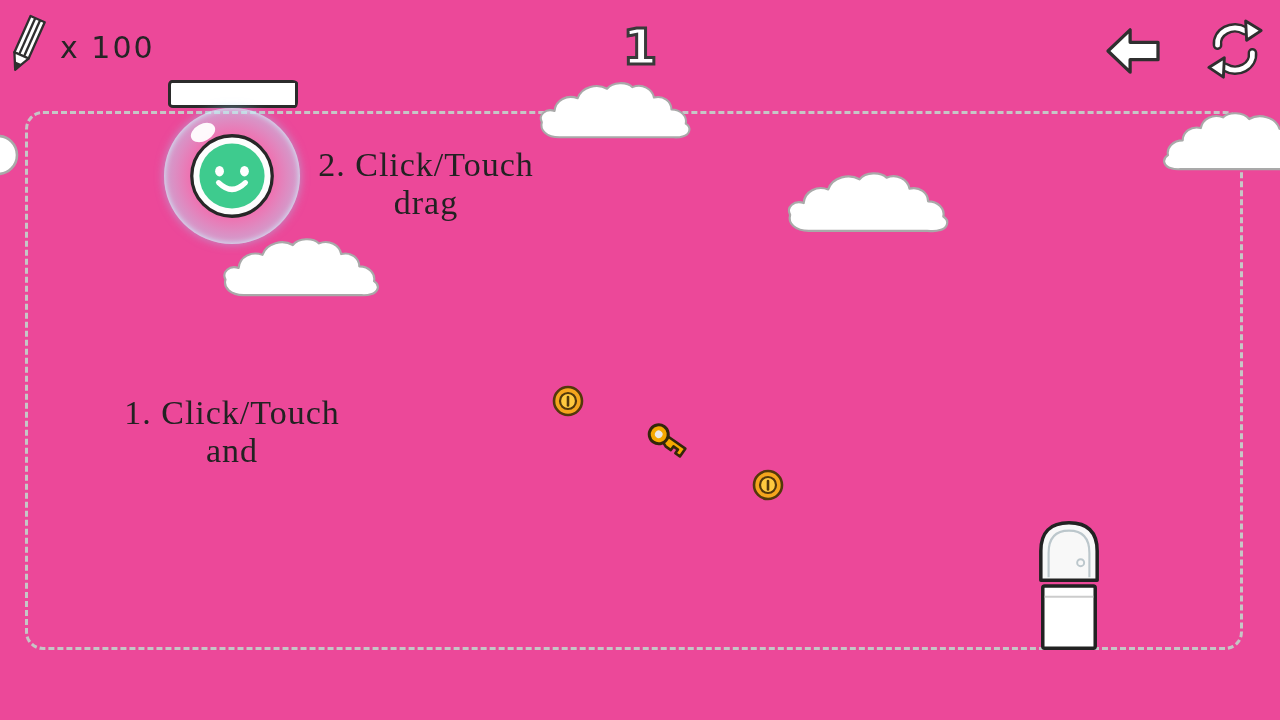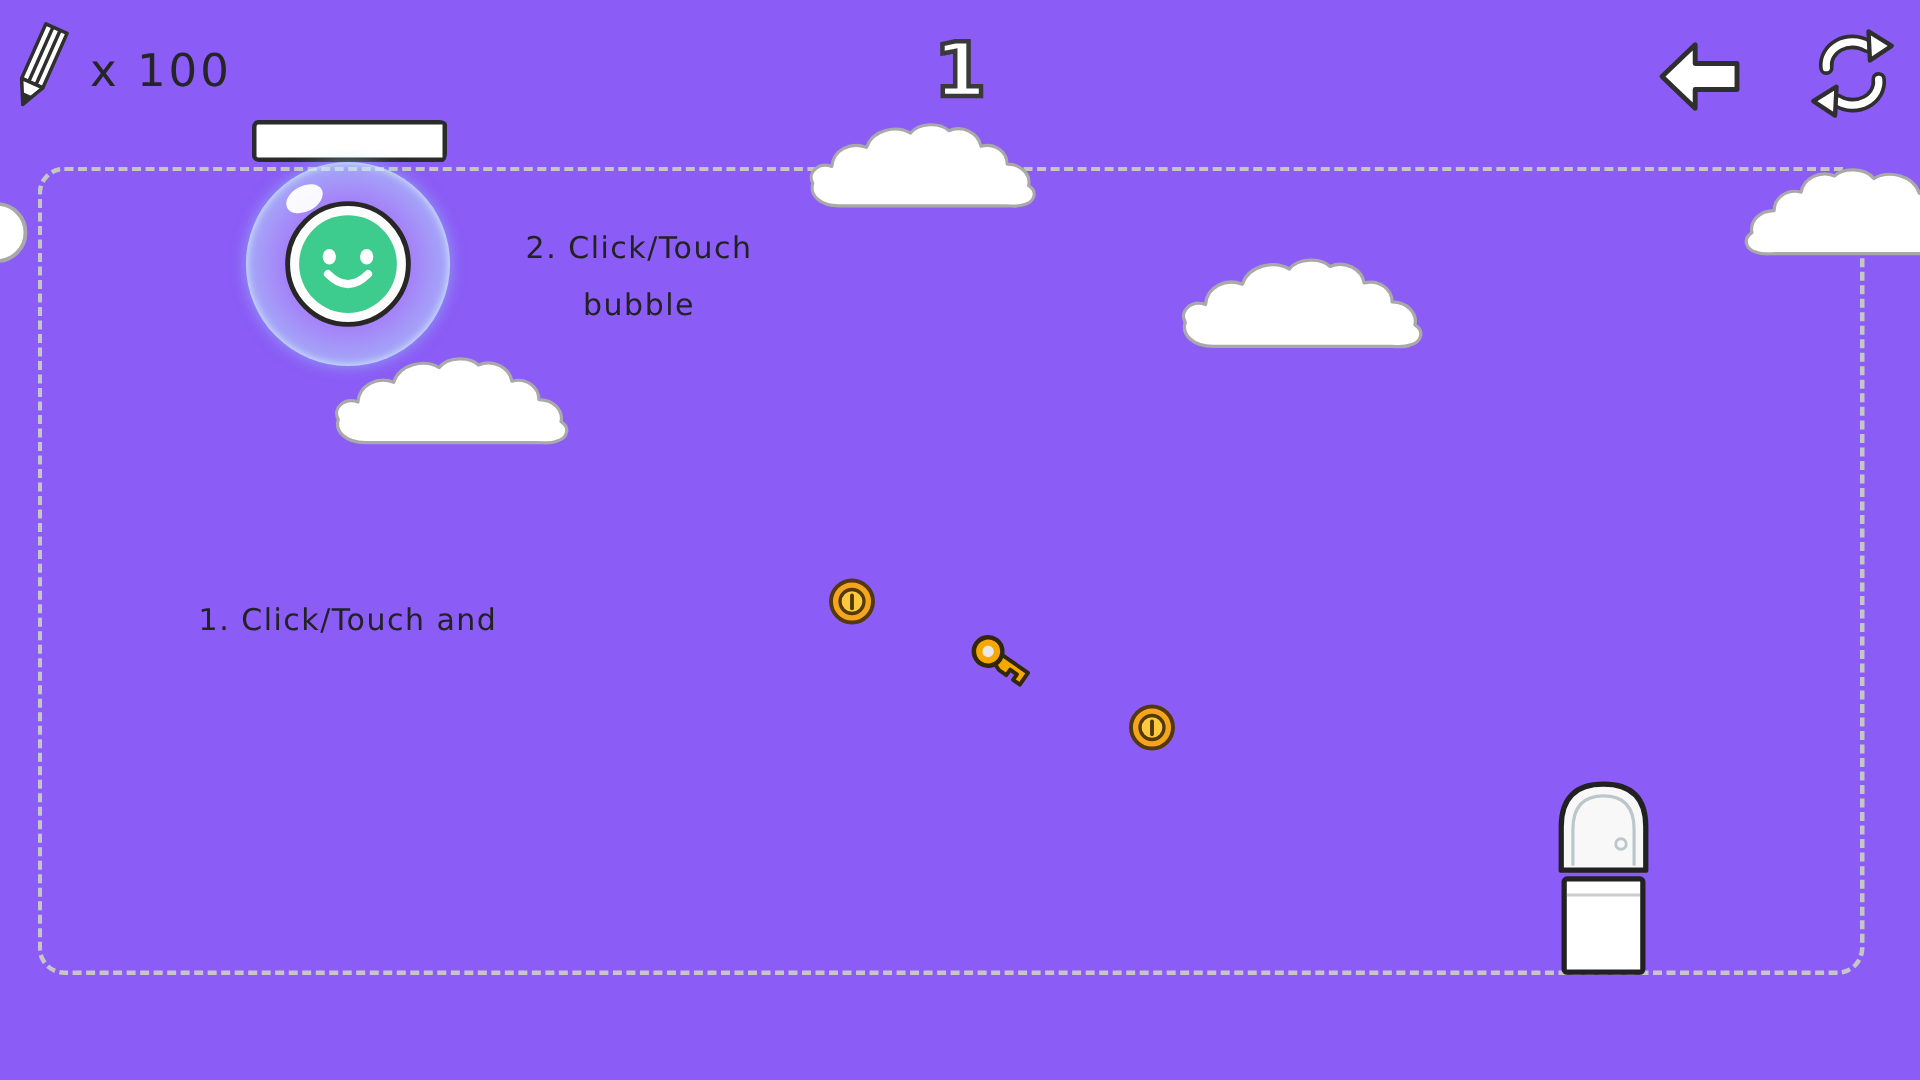--- a/index.html
+++ b/index.html
@@ -5,21 +5,21 @@
   * { margin: 0; padding: 0; box-sizing: border-box; }
   html, body { width: 1280px; height: 720px; }
   body {
     font-family: "DejaVu Sans", "Liberation Sans", sans-serif;
     background: #e9e9e9;
     overflow: hidden;
   }
   #stage {
     position: relative;
     width: 1280px; height: 720px;
-    background: #8b5cf6;
+    background: #ec4899;
     overflow: hidden;
   }
   
   .hud-pencil {
     position: absolute; left: 10px; top: 12px;
     display: flex; align-items: center;
     z-index: 10;
   }
   .pencil-svg { transform: rotate(24deg); }
   .pencil-count {
@@ -76,23 +76,24 @@
   }
   .bubble-highlight {
     position: absolute; left: 26px; top: 16px;
     width: 26px; height: 17px; border-radius: 50%;
     background: #ffffff; opacity: 0.95;
     transform: rotate(-28deg);
   }
   
   .instr {
     position: absolute; z-index: 2;
-    font-size: 20px; color: #222222;
+    font-size: 34px; color: #222222;
     text-align: center; line-height: 38px;
     letter-spacing: 1px;
+    font-family: Liberation Serif, serif;
   }
   .instr-2 { left: 318px; top: 146px; width: 216px; }
   .instr-1 { left: 100px; top: 394px; width: 264px; text-align: center; }
   
   .coin { position: absolute; width: 34px; height: 34px; z-index: 2; }
   .coin-1 { left: 551px; top: 384px; }
   .coin-2 { left: 751px; top: 468px; }
   .key-item { position: absolute; left: 642px; top: 417px; z-index: 2; }
   
   .door { position: absolute; left: 1035px; top: 516px; z-index: 2; }
@@ -169,21 +170,21 @@
       <circle cx="48" cy="48" r="42" fill="#fdfdfd" stroke="#272727" stroke-width="3.4"></circle>
       <circle cx="48" cy="48" r="34" fill="#3ecb8e"></circle>
       <ellipse cx="35" cy="43" rx="4.6" ry="5.4" fill="#ffffff"></ellipse>
       <ellipse cx="61" cy="43" rx="4.6" ry="5.4" fill="#ffffff"></ellipse>
       <path d="M34,55 Q48,69 62,55" stroke="#ffffff" stroke-width="5.5" fill="none" stroke-linecap="round"></path>
     </svg>
   </div>
 
   <div class="instr instr-2">
     <div>2. Click/Touch</div>
-    <div>bubble</div>
+    <div>drag</div>
   </div>
 
   <div class="instr instr-1">
     <div>1. Click/Touch and</div>
   </div>
 
   <svg class="coin coin-1" viewBox="0 0 34 34">
     <circle cx="17" cy="17" r="14" fill="#f5a51d" stroke="#53380b" stroke-width="2.6"></circle>
     <circle cx="17" cy="17" r="8" fill="#ffc93f" stroke="#53380b" stroke-width="2.2"></circle>
     <line x1="17" y1="13" x2="17" y2="21.5" stroke="#53380b" stroke-width="2.6" stroke-linecap="round"></line>

